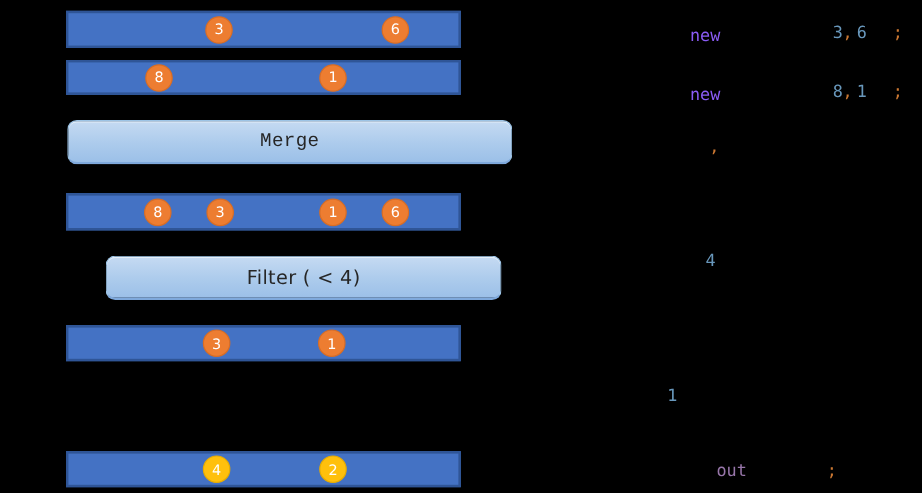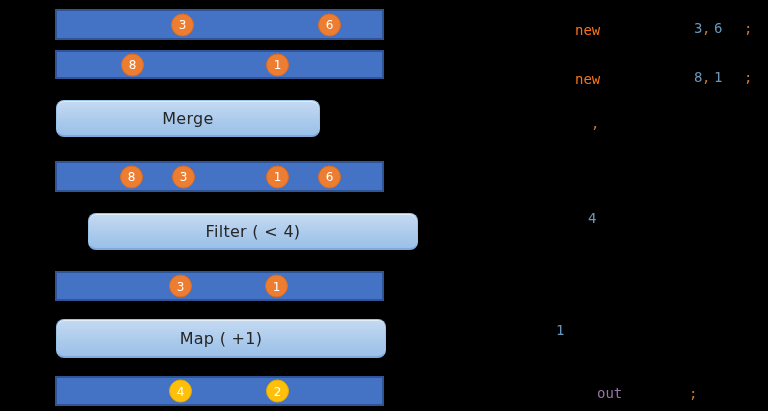--- a/index.html
+++ b/index.html
@@ -53,63 +53,60 @@
   }
 
   
   .tok {
     position: absolute;
     font-family: "DejaVu Sans Mono", "Liberation Mono", monospace;
     font-size: 14px;
     line-height: 14px;
     white-space: pre;
   }
-  .tok.keyword     { color: #f97316; }
+  .tok.keyword     { color: #8b5cf6; }
   .tok.number      { color: #6897BB; }
   .tok.punctuation { color: #CC7832; }
   .tok.field       { color: #9876AA; }
 </style>
 </head>
 <body>
 
 <div class="canvas">
 
   <div class="bar" style="left:55px; top:9px; width:329px; height:31px;">
     <span class="marble orange" style="left:114px">3</span>
     <span class="marble orange" style="left:261px">6</span>
   </div>
 
   <div class="bar" style="left:55px; top:50px; width:329px; height:29px;">
     <span class="marble orange" style="left:64px">8</span>
     <span class="marble orange" style="left:209px">1</span>
   </div>
 
-  <div class="operator" style="left:56px; top:100px; width:264px; height:37px;">
+  <div class="operator" style="left:56px; top:100px; width:371px; height:37px;font-family:Liberation Mono, monospace;">
     <span class="label">Merge</span>
   </div>
 
   <div class="bar" style="left:55px; top:161px; width:329px; height:31px;">
     <span class="marble orange" style="left:63px">8</span>
     <span class="marble orange" style="left:115px">3</span>
     <span class="marble orange" style="left:209px">1</span>
     <span class="marble orange" style="left:261px">6</span>
   </div>
 
   <div class="operator" style="left:56px; top:213px; width:330px; height:37px;margin-left:32px;">
     <span class="label">Filter ( &lt; 4)</span>
   </div>
 
   <div class="bar" style="left:55px; top:271px; width:329px; height:30px;">
     <span class="marble orange" style="left:112px">3</span>
     <span class="marble orange" style="left:208px">1</span>
   </div>
 
-  <div class="operator" style="left:56px; top:319px; width:330px; height:39px;">
-    <span class="label">Map ( +1)</span>
-  </div>
 
   <div class="bar" style="left:55px; top:376px; width:329px; height:30px;">
     <span class="marble yellow" style="left:112px">4</span>
     <span class="marble yellow" style="left:209px">2</span>
   </div>
 
   <span class="tok keyword" style="left:575px; top:23px;">new</span>
   <span class="tok number" style="left:694px; top:21px;">3</span>
   <span class="tok punctuation" style="left:702px; top:21px;">,</span>
   <span class="tok number" style="left:714px; top:21px;">6</span>

